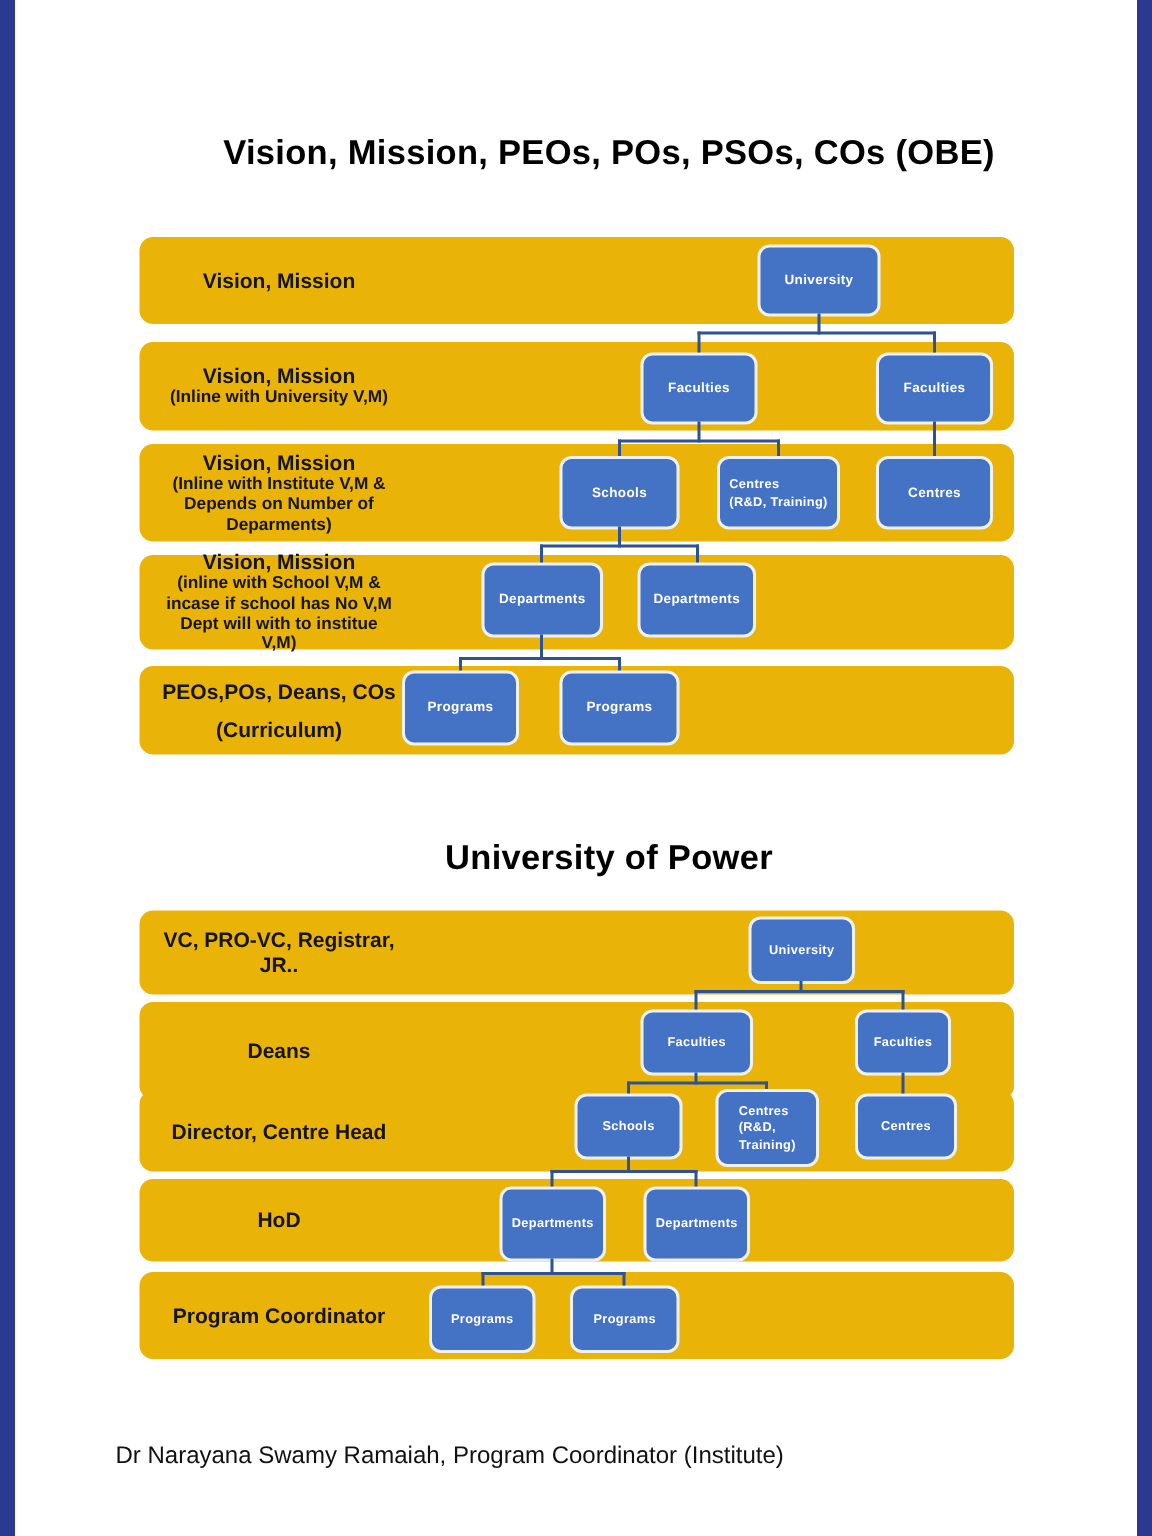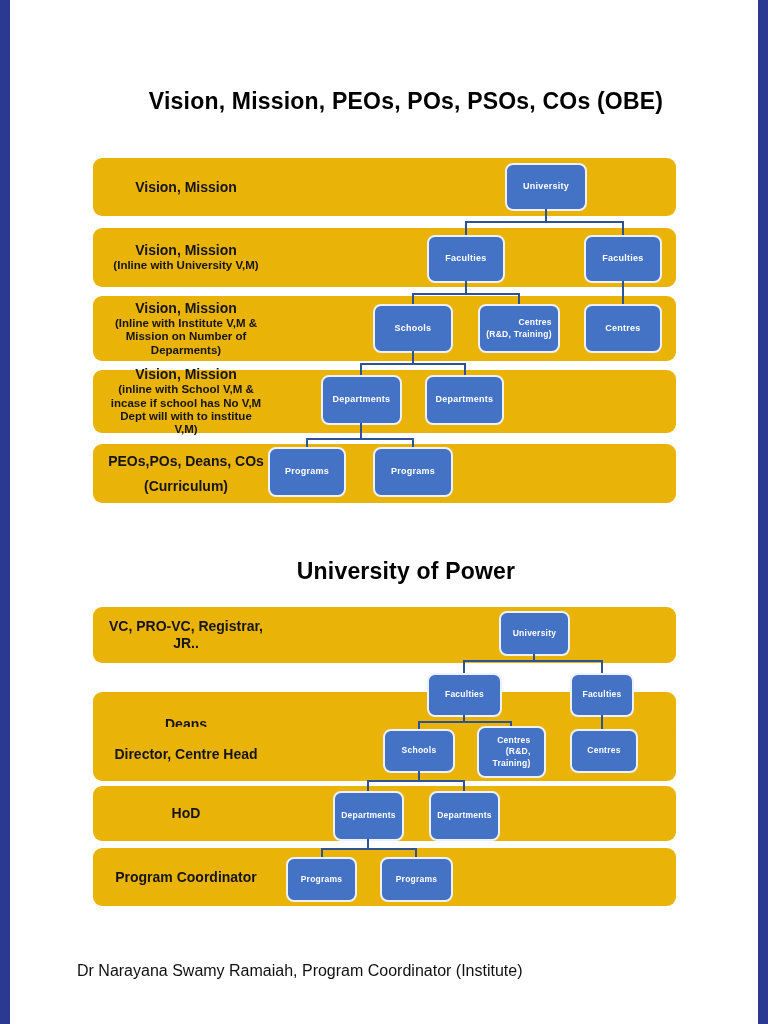--- a/index.html
+++ b/index.html
@@ -11,21 +11,21 @@
          font-weight:700;color:#000;font-size:23px;letter-spacing:.2px;margin-left:22px;}
   .band{position:absolute;left:93px;width:583px;background:#eab308;border-radius:9px;}
   .lbl{position:absolute;left:2px;top:0;bottom:0;width:182px;display:flex;
        flex-direction:column;justify-content:center;align-items:center;
        text-align:center;color:#151515;}
   .lm{font-size:14px;font-weight:700;line-height:1.2;}
   .ls{font-size:11.5px;font-weight:700;line-height:1.16;}
   .lm2{margin-top:8px;}
   .obox{position:absolute;box-sizing:border-box;background:#4472C4;
         border:2px solid #EDF1F9;border-radius:8px;color:#fff;font-weight:700;
-        display:flex;align-items:center;justify-content:center;text-align:right;
+        display:flex;align-items:center;justify-content:center;text-align:left;
         white-space:pre-line;font-size:9px;letter-spacing:.25px;line-height:1.3;}
   .bx2{font-size:8.5px;}
   .seg{position:absolute;background:#2E5395;}
   .footer{position:absolute;left:77px;top:962px;font-size:16px;font-weight:400;color:#111;}
 </style>
 </head>
 <body>
 
 <div class="edge-bar left"></div>
 <div class="edge-bar right"></div>
@@ -40,21 +40,21 @@
 <div class="band" style="top:228px;height:59px;">
   <div class="lbl">
     <div class="lm">Vision, Mission</div>
     <div class="ls">(Inline with University V,M)</div>
   </div>
 </div>
 <div class="band" style="top:296px;height:65px;">
   <div class="lbl">
     <div class="lm">Vision, Mission</div>
     <div class="ls">(Inline with Institute V,M &amp;</div>
-    <div class="ls">Mission on Number of</div>
+    <div class="ls">Depends on Number of</div>
     <div class="ls">Deparments)</div>
   </div>
 </div>
 <div class="band" style="top:370px;height:63px;">
   <div class="lbl">
     <div class="lm">Vision, Mission</div>
     <div class="ls">(inline with School V,M &amp;</div>
     <div class="ls">incase if school has No V,M</div>
     <div class="ls">Dept will with to institue</div>
     <div class="ls">V,M)</div>
@@ -97,21 +97,21 @@
 <i class="seg" style="left:306px;top:438px;width:2px;height:9px;"></i>
 <i class="seg" style="left:412px;top:438px;width:2px;height:9px;"></i>
 
 <div class="title" style="top:558px;">University of Power</div>
 
 <div class="band" style="top:607px;height:56px;">
   <div class="lbl">
     <div class="lm">VC, PRO-VC, Registrar, JR..</div>
   </div>
 </div>
-<div class="band" style="top:692px;height:65px;text-decoration:underline;">
+<div class="band" style="top:668px;height:65px;text-decoration:underline;">
   <div class="lbl">
     <div class="lm">Deans</div>
   </div>
 </div>
 <div class="band" style="top:727px;height:54px;">
   <div class="lbl">
     <div class="lm">Director, Centre Head</div>
   </div>
 </div>
 <div class="band" style="top:786px;height:55px;">

